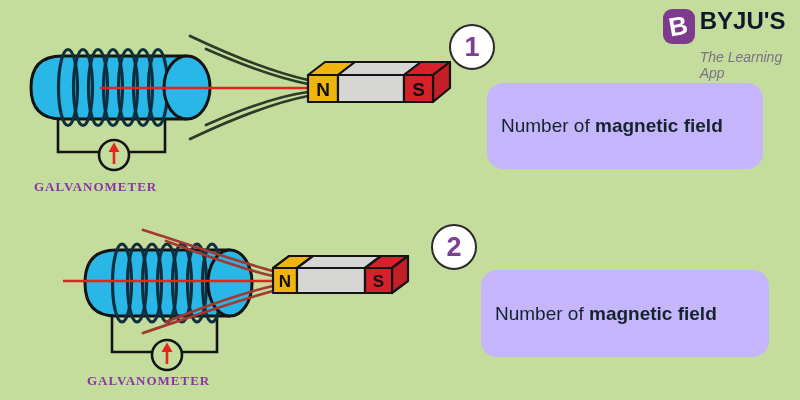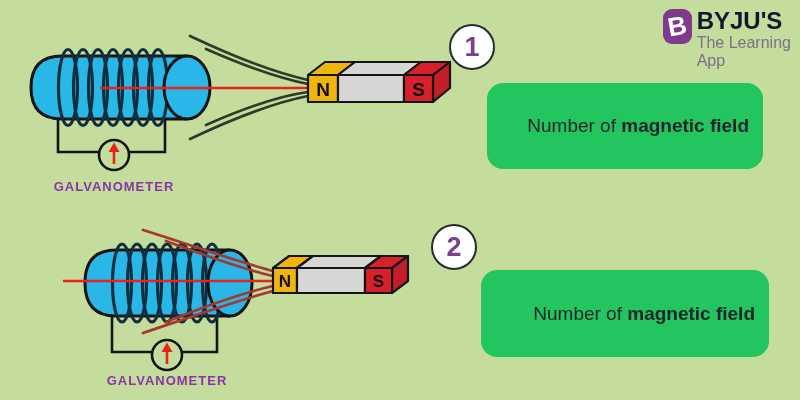--- a/index.html
+++ b/index.html
@@ -20,34 +20,34 @@
   .needle-head{fill:#e8231d;}
   .m{stroke:#141414;stroke-width:2.2;stroke-linejoin:round;}
   .m-yellow{fill:#f0b50d;} .m-gray{fill:#d6d6d4;} .m-red{fill:#d6212a;} .m-red-side{fill:#c41e26;}
   .m-label{font-family:"Liberation Sans",sans-serif;font-weight:bold;font-size:19px;
            fill:#101010;text-anchor:middle;}
 
   
   .circle-num{position:absolute;width:42px;height:42px;border:2px solid #2a2a2a;border-radius:50%;
     background:#ffffff;display:flex;align-items:center;justify-content:center;
     font-size:27px;font-weight:bold;color:#7b3f94;}
-  .info-box{position:absolute;background:#22c55e;border-radius:16px;padding:9px 14px;
+  .info-box{position:absolute;background:#c4b5fd;border-radius:16px;padding:9px 14px;
     font-size:19px;color:#15242b;line-height:34px;display:flex;flex-direction:column;
-    justify-content:center;box-sizing:border-box;align-items:flex-end;}
+    justify-content:center;box-sizing:border-box;}
   .badge{display:inline-flex;width:29px;height:29px;border-radius:50%;background:#9e2d88;
     color:#ffffff;font-size:17px;font-weight:bold;align-items:center;justify-content:center;
     vertical-align:-9px;margin-left:4px;}
-  .galvo-label{position:absolute;width:160px;text-align:center;font-size:13px;font-weight:bold;
-    letter-spacing:1px;color:#8a35a6;}
+  .galvo-label{position:absolute;width:160px;font-size:13px;font-weight:bold;
+    letter-spacing:1px;color:#8a35a6;font-family:Liberation Serif, serif;}
   .logo{position:absolute;left:663px;top:9px;display:flex;gap:5px;align-items:flex-start;}
   .logo-mark{width:35px;height:35px;background:#7e3a8c;border-radius:9px;color:#fff;
     display:flex;align-items:center;justify-content:center;font-size:26px;font-weight:bold;}
   .logo-mark span{display:block;transform:rotate(-10deg);}
   .logo-brand{font-size:24px;font-weight:bold;color:#0f172a;line-height:24px;}
-  .logo-tagline{font-size:16px;color:#7d6f85;margin-top:1px;}
+  .logo-tagline{font-size:14px;color:#7d6f85;margin-top:16px;font-style:italic;}
   b{font-weight:bold;}
 </style>
 </head>
 <body>
 
 <div class="stage">
 
   <svg width="800" height="400" viewBox="0 0 800 400">
 
     <g>

